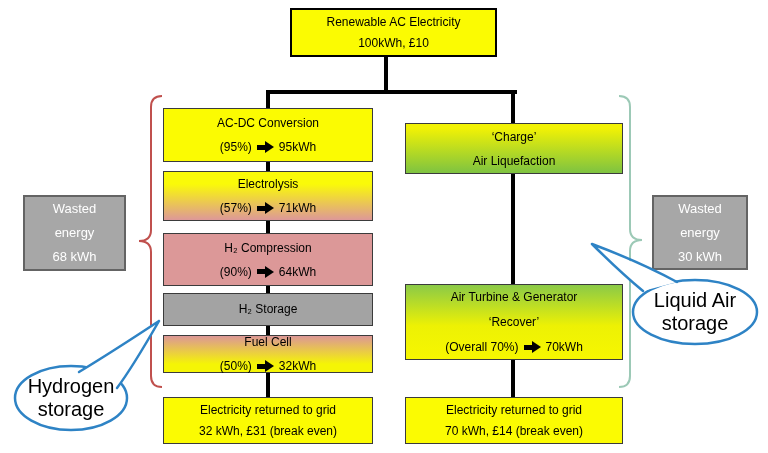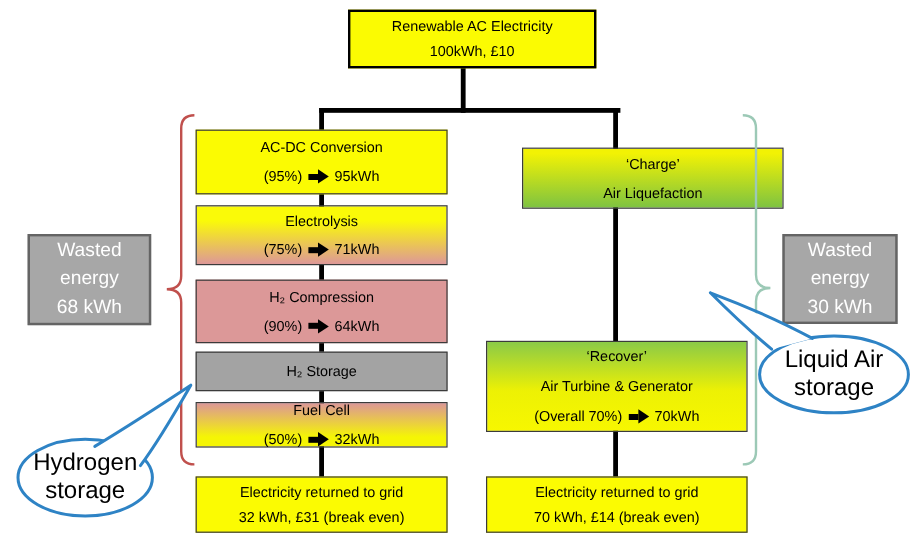--- a/index.html
+++ b/index.html
@@ -21,29 +21,29 @@
   }
   .bl{width:100%;}
   .bl.row{display:flex;justify-content:center;align-items:center;gap:5px;}
   .box-top{left:290px;top:8px;width:207px;height:49px;border:2px solid #000;background:#fbfb02;line-height:21px;}
   .box-l1{left:163px;top:108px;width:210px;height:54px;background:#fbfb02;line-height:24px;}
   .box-l2{left:163px;top:171px;width:210px;height:50px;background:linear-gradient(180deg,#fafa08 25%,#dd9898 100%);line-height:24px;}
   .box-l3{left:163px;top:233px;width:210px;height:53px;background:#dc9898;line-height:24px;}
   .box-l4{left:163px;top:293px;width:210px;height:33px;background:#a3a3a3;}
   .box-l5{left:163px;top:335px;width:210px;height:38px;background:linear-gradient(180deg,#dc9797 0%,#f5f505 78%);line-height:24px;}
   .box-l6{left:163px;top:397px;width:210px;height:47px;background:#fbfb02;line-height:21px;}
-  .box-r1{left:405px;top:123px;width:218px;height:51px;background:linear-gradient(180deg,#f2f204 8%,#7ec341 100%);line-height:24px;margin-left:30px;}
+  .box-r1{left:405px;top:123px;width:218px;height:51px;background:linear-gradient(180deg,#f2f204 8%,#7ec341 100%);line-height:24px;}
   .box-r2{left:405px;top:216px;width:218px;height:27px;background:#8dd04f;}
   .box-r3{left:405px;top:284px;width:218px;height:76px;background:linear-gradient(180deg,#8bca47 0%,#edf104 55%,#f7f700 100%);line-height:25px;}
   .box-r4{left:405px;top:397px;width:218px;height:47px;background:#fbfb02;line-height:21px;}
   
   .wasted{
     position:absolute;display:flex;flex-direction:column;justify-content:center;
     align-items:center;text-align:center;background:#a7a7a7;border:2px solid #646464;
-    color:#fff;font-size:16px;line-height:24px;z-index:2;box-sizing:border-box;
+    color:#fff;font-size:13px;line-height:24px;z-index:2;box-sizing:border-box;
   }
   #wasted-left{left:23px;top:195px;width:103px;height:76px;}
   #wasted-right{left:652px;top:195px;width:96px;height:75px;}
   
   #overlay{position:absolute;left:0;top:0;width:768px;height:453px;z-index:3;pointer-events:none;}
   
   .callout-text{position:absolute;z-index:4;text-align:center;font-size:20px;line-height:23px;}
   #callout-left{left:15px;top:375px;width:112px;}
   #callout-right{left:633px;top:289px;width:124px;}
   
@@ -75,21 +75,21 @@
           <i class="stem"></i>
           <i class="head"></i>
         </span>
       <span>95kWh</span>
     </div>
   </div>
 
   <div class="box box-l2">
     <div class="bl">Electrolysis</div>
     <div class="bl row">
-      <span>(75%)</span>
+      <span>(57%)</span>
       <span class="arr">
           <i class="stem"></i>
           <i class="head"></i>
         </span>
       <span>71kWh</span>
     </div>
   </div>
 
   <div class="box box-l3">
     <div class="bl">H₂ Compression</div>
@@ -124,22 +124,22 @@
     <div class="bl">32 kWh,  £31 (break even)</div>
   </div>
 
   <div class="box box-r1">
     <div class="bl">‘Charge’</div>
     <div class="bl">Air Liquefaction</div>
   </div>
 
 
   <div class="box box-r3">
+    <div class="bl">Air Turbine &amp; Generator</div>
     <div class="bl">‘Recover’</div>
-    <div class="bl">Air Turbine &amp; Generator</div>
     <div class="bl row">
       <span>(Overall 70%)</span>
       <span class="arr">
           <i class="stem"></i>
           <i class="head"></i>
         </span>
       <span>70kWh</span>
     </div>
   </div>
 

